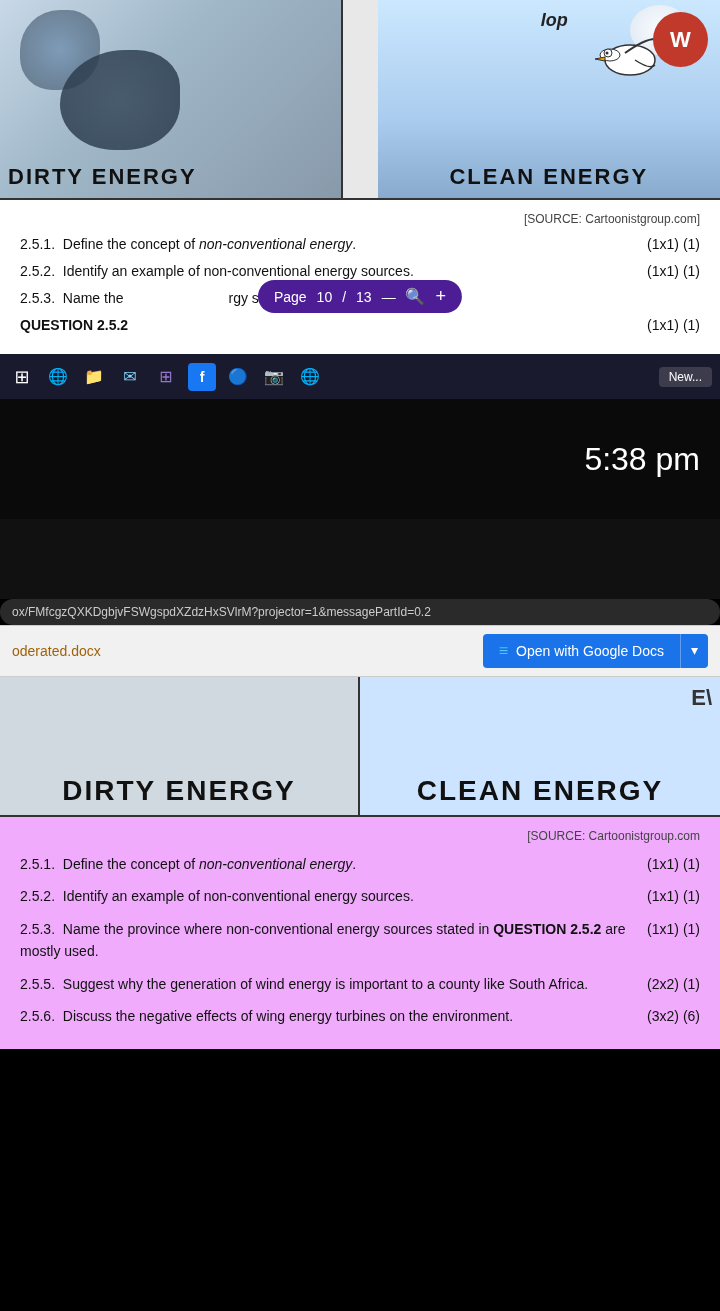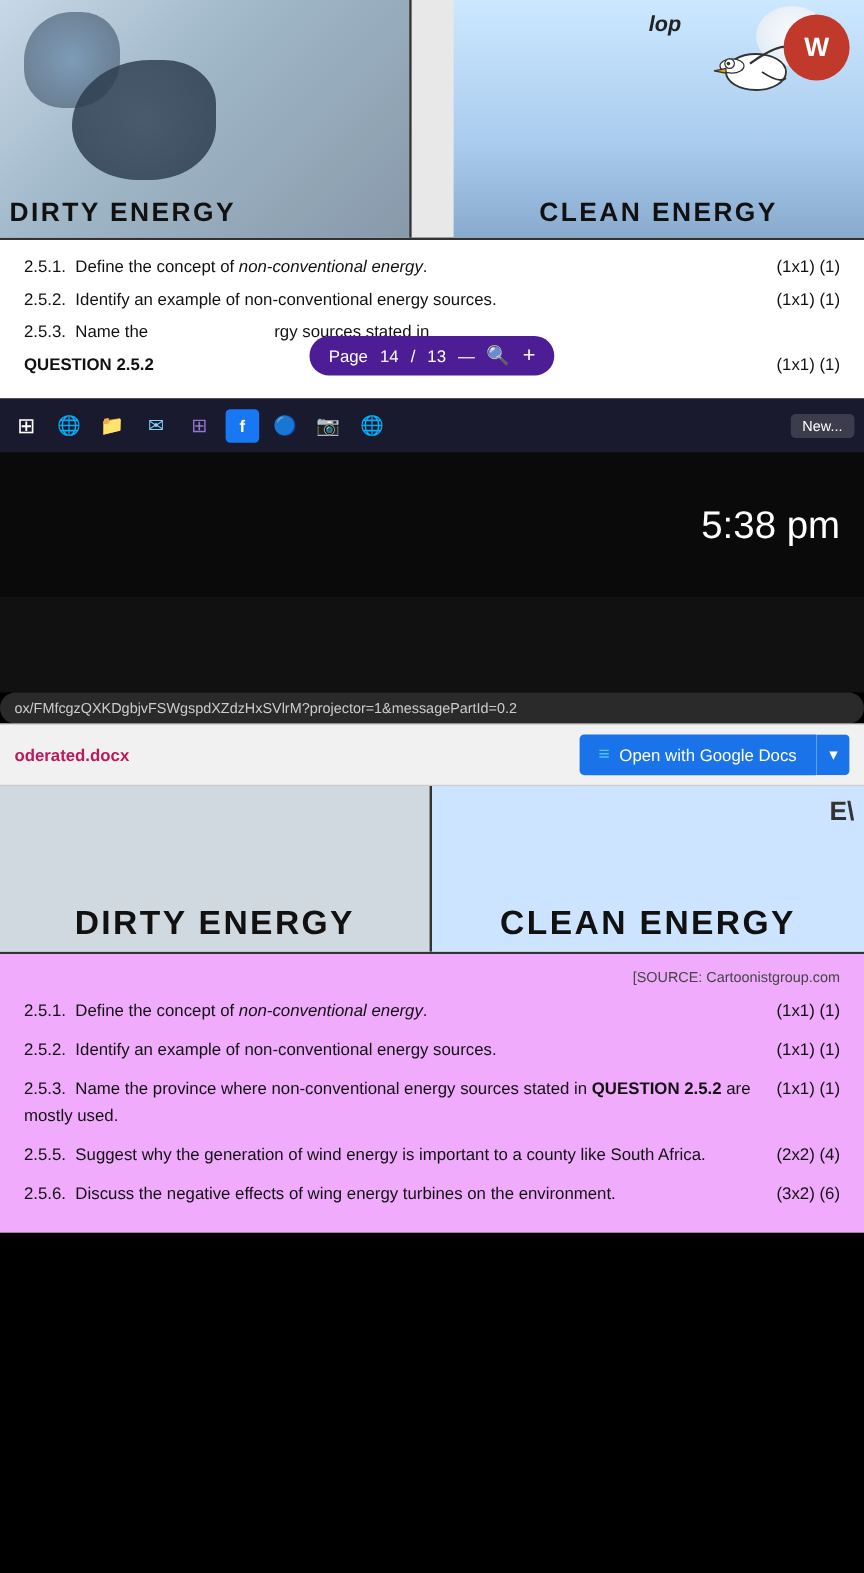--- a/index.html
+++ b/index.html
@@ -258,23 +258,22 @@
       background: #f1f1f1;
       border-top: 1px solid #ccc;
       border-bottom: 1px solid #ccc;
       padding: 8px 12px;
       display: flex;
       align-items: center;
       gap: 10px;
     }
 
     .filename-text {
-      color: #be185d;
-      font-size: 14px;
-      font-weight: bold;
+      color: #a16207;
+      font-size: 14px;
     }
 
     .open-with-btn {
       background: #1a73e8;
       color: white;
       padding: 8px 16px;
       border-radius: 4px 0 0 4px;
       font-size: 14px;
       display: flex;
       align-items: center;
@@ -409,24 +408,25 @@
         <circle cx="28" cy="38" r="4" fill="white" stroke="#333" stroke-width="1"></circle>
         <circle cx="27" cy="38" r="1.5" fill="#333"></circle>
         <path d="M45 38 Q70 20 80 25" stroke="#333" stroke-width="2" fill="none"></path>
         <path d="M55 45 Q70 55 75 50" stroke="#333" stroke-width="1.5" fill="none"></path>
       </svg>
       <span class="panel-label">CLEAN ENERGY</span>
     </div>
   </div>
 
   <div class="document-content">
+    <div class="source-line">[SOURCE: Cartoonistgroup.com]</div>
 
     <div class="toolbar-bar">
       <span>Page</span>
-      <span>14</span>
+      <span>10</span>
       <span>/</span>
       <span>13</span>
       <span>—</span>
       <span class="search-icon-btn">🔍</span>
       <span class="plus-btn">+</span>
     </div>
 
     <div class="question-line">
       <span>2.5.1.&nbsp;&nbsp;Define the concept of <em>non-conventional energy</em>.</span>
       <span class="marks">(1x1) (1)</span>
@@ -509,21 +509,21 @@
     </div>
 
     <div class="b-question">
       <span class="q-text">2.5.3.&nbsp;&nbsp;Name the province where non-conventional energy sources stated in <strong>QUESTION 2.5.2</strong> are mostly used.</span>
       <span class="q-marks">(1x1) (1)</span>
     </div>
 
 
     <div class="b-question">
       <span class="q-text">2.5.5.&nbsp;&nbsp;Suggest why the generation of wind energy is important to a county like South Africa.</span>
-      <span class="q-marks">(2x2) (4)</span>
+      <span class="q-marks">(2x2) (1)</span>
     </div>
 
     <div class="b-question">
       <span class="q-text">2.5.6.&nbsp;&nbsp;Discuss the negative effects of wing energy turbines on the environment.</span>
       <span class="q-marks">(3x2) (6)</span>
     </div>
   </div>
 </div>
 
 </body></html>

